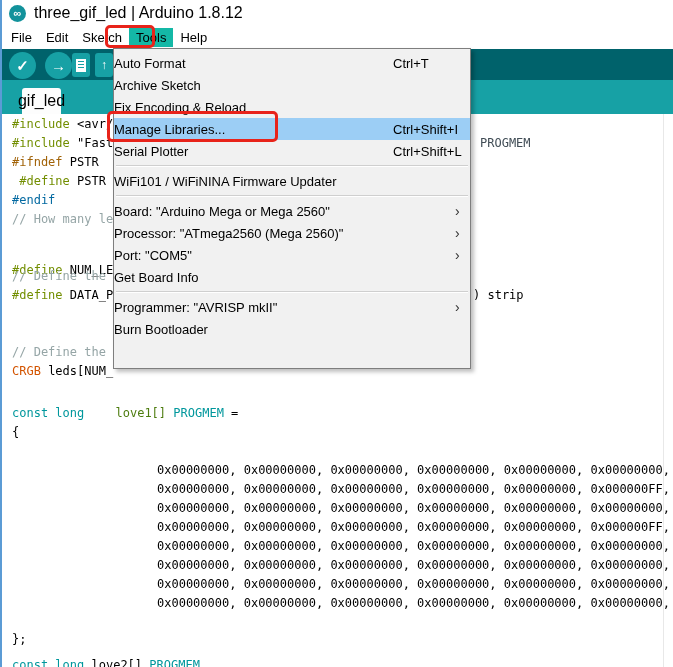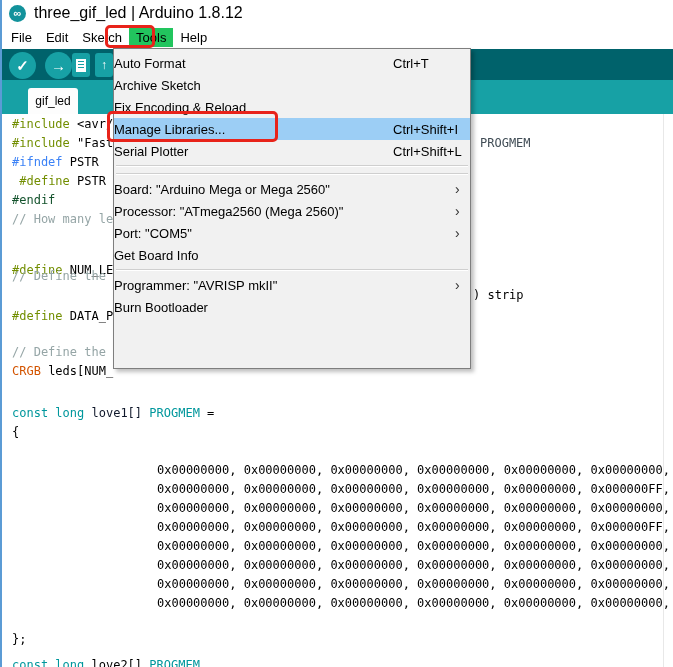--- a/index.html
+++ b/index.html
@@ -14,44 +14,44 @@
   .titlebar { height:26px; display:flex; align-items:center; padding-left:7px; background:#fff; }
   .app-icon {
     width:17px; height:17px; border-radius:50%;
     background:#12929b; color:#fff; font-size:11px; font-weight:bold;
     display:flex; align-items:center; justify-content:center; margin-right:8px;
   }
   .titletext { font-size:16px; color:#000; }
   
   .menubar { height:23px; display:flex; align-items:center; padding-left:2px; background:#fff; position:relative; }
   .menubar-item { font-size:13px; color:#000; padding:2px 7px; }
-  .menubar-item.active { background:#22c55e; }
+  .menubar-item.active { background:#14b8a6; }
   
   .toolbar { height:31px; background:#00626b; position:relative; }
   .tbtn { position:absolute; top:3px; }
   .circle {
     width:27px; height:27px; border-radius:50%; background:#17a1a5;
     color:#fff; display:flex; align-items:center; justify-content:center;
     font-size:15px; font-weight:bold;
   }
   .tile {
     width:18px; height:24px; border-radius:3px; background:#17a1a5; top:4px;
     color:#fff; display:flex; align-items:center; justify-content:center;
     font-size:12px; font-weight:bold;
   }
   .docglyph { width:10px; height:13px; background:#fff; position:relative; }
   .docglyph::after { content:""; position:absolute; left:2px; top:2px; right:2px; bottom:2px;
     background:repeating-linear-gradient(#17a1a5 0 1px, #fff 1px 3px); }
   
   .tabstrip { height:34px; background:#17a1a5; position:relative; }
   .tab {
-    position:absolute; left:26px; top:8px; width:50px; height:26px;
+    position:absolute; left:20px; top:8px; width:39px; height:26px;
     background:#fdfdfd; border-radius:3px 3px 0 0;
     display:flex; align-items:center; justify-content:center;
-    font-size:12px; color:#000;
+    font-size:16px; color:#000;
   }
   
   .editor { position:absolute; left:0; top:114px; right:0; bottom:0; background:#fff; }
   .editor-right-line { position:absolute; top:114px; bottom:0; left:661px; width:1px; background:#e8e8e8; }
   .code-line {
     position:absolute; white-space:pre;
     font-family:"DejaVu Sans Mono","Liberation Mono",monospace;
     font-size:12px; line-height:14px; color:#000;
   }
   
@@ -108,31 +108,31 @@
 </div>
 
 <div class="tabstrip">
   <div class="tab">gif_led</div>
 </div>
 
 <div class="editor" id="editor">
     <div class="code-line" style="left: 10px; top: 3px;"><span style="color: rgb(114, 142, 0);">#include</span><span style="color: rgb(0, 0, 0);"> &lt;avr/</span></div>
     <div class="code-line" style="left: 10px; top: 22px;"><span style="color: rgb(114, 142, 0);">#include</span><span style="color: rgb(0, 0, 0);"> "Fast</span></div>
     <div class="code-line" style="left: 478px; top: 22px;"><span style="color: rgb(65, 77, 86);">PROGMEM</span></div>
-    <div class="code-line" style="left: 10px; top: 41px;"><span style="color: #3b82f6; margin-top: 7px;">#ifndef</span><span style="color: rgb(0, 0, 0);"> PSTR</span></div>
+    <div class="code-line" style="left: 10px; top: 41px;"><span style="color: #a16207; margin-top: 7px;">#ifndef</span><span style="color: rgb(0, 0, 0);"> PSTR</span></div>
     <div class="code-line" style="left: 10px; top: 60px;"><span style="color: rgb(0, 0, 0);"> </span><span style="color: rgb(114, 142, 0);">#define</span><span style="color: rgb(0, 0, 0);"> PSTR</span></div>
-    <div class="code-line" style="left: 10px; top: 79px;"><span style="color: #14532d;">#endif</span></div>
+    <div class="code-line" style="left: 10px; top: 79px;"><span style="color: #0369a1;">#endif</span></div>
     <div class="code-line" style="left: 10px; top: 98px;"><span style="color: rgb(149, 165, 166);">// How many le</span></div>
     <div class="code-line" style="left: 10px; top: 117px; margin-top: 32px;"><span style="color: rgb(114, 142, 0);">#define</span><span style="color: rgb(0, 0, 0);"> NUM_LE</span></div>
     <div class="code-line" style="left: 10px; top: 155px;"><span style="color: rgb(149, 165, 166);">// Define the </span></div>
-    <div class="code-line" style="left: 10px; top: 174px; margin-top: 21px;"><span style="color: rgb(114, 142, 0);">#define</span><span style="color: rgb(0, 0, 0);"> DATA_P</span></div>
+    <div class="code-line" style="left: 10px; top: 174px;"><span style="color: rgb(114, 142, 0);">#define</span><span style="color: rgb(0, 0, 0);"> DATA_P</span></div>
     <div class="code-line" style="left: 471px; top: 174px;"><span style="color: rgb(0, 0, 0); text-align: center;">) strip</span></div>
     <div class="code-line" style="left: 10px; top: 231px;"><span style="color: rgb(149, 165, 166);">// Define the </span></div>
     <div class="code-line" style="left: 10px; top: 250px;"><span style="color: rgb(211, 84, 0);">CRGB</span><span style="color: rgb(0, 0, 0);"> leds[NUM_</span></div>
-    <div class="code-line" style="left: 10px; top: 292px;"><span style="color: rgb(0, 151, 156);">const</span><span style="color: rgb(0, 0, 0);"> </span><span style="color: rgb(0, 151, 156);">long</span><span style="color: #0f172a;"> love1[] </span><span style="color: rgb(0, 151, 156);">PROGMEM</span><span style="color: rgb(0, 0, 0);"> =</span></div>
+    <div class="code-line" style="left: 10px; top: 292px;"><span style="color: rgb(0, 151, 156);">const</span><span style="color: rgb(0, 0, 0);"> </span><span style="color: rgb(0, 151, 156);">long</span><span style="color: #4d7c0f; padding-left: 24px;"> love1[] </span><span style="color: rgb(0, 151, 156);">PROGMEM</span><span style="color: rgb(0, 0, 0);"> =</span></div>
     <div class="code-line" style="left: 10px; top: 311px;"><span style="color: rgb(0, 0, 0);">{</span></div>
     <div class="code-line" style="left: 155px; top: 349px;"><span style="color: rgb(0, 0, 0);">0x00000000, 0x00000000, 0x00000000, 0x00000000, 0x00000000, 0x00000000,</span></div>
     <div class="code-line" style="left: 155px; top: 368px;"><span style="color: rgb(0, 0, 0);">0x00000000, 0x00000000, 0x00000000, 0x00000000, 0x00000000, 0x000000FF,</span></div>
     <div class="code-line" style="left: 155px; top: 387px;"><span style="color: rgb(0, 0, 0);">0x00000000, 0x00000000, 0x00000000, 0x00000000, 0x00000000, 0x00000000,</span></div>
     <div class="code-line" style="left: 155px; top: 406px;"><span style="color: rgb(0, 0, 0);">0x00000000, 0x00000000, 0x00000000, 0x00000000, 0x00000000, 0x000000FF,</span></div>
     <div class="code-line" style="left: 155px; top: 425px;"><span style="color: rgb(0, 0, 0);">0x00000000, 0x00000000, 0x00000000, 0x00000000, 0x00000000, 0x00000000,</span></div>
     <div class="code-line" style="left: 155px; top: 444px;"><span style="color: rgb(0, 0, 0);">0x00000000, 0x00000000, 0x00000000, 0x00000000, 0x00000000, 0x00000000,</span></div>
     <div class="code-line" style="left: 155px; top: 463px;"><span style="color: rgb(0, 0, 0);">0x00000000, 0x00000000, 0x00000000, 0x00000000, 0x00000000, 0x00000000,</span></div>
     <div class="code-line" style="left: 155px; top: 482px;"><span style="color: rgb(0, 0, 0);">0x00000000, 0x00000000, 0x00000000, 0x00000000, 0x00000000, 0x00000000,</span></div>
     <div class="code-line" style="left: 10px; top: 518px;"><span style="color: rgb(0, 0, 0);">};</span></div>
@@ -153,20 +153,23 @@
     </div>
     <div class="menu-item highlight">
       <span>Manage Libraries...</span>
       <span class="shortcut">Ctrl+Shift+I</span>
     </div>
     <div class="menu-item">
       <span>Serial Plotter</span>
       <span class="shortcut">Ctrl+Shift+L</span>
     </div>
     <div class="menu-sep"></div>
+    <div class="menu-item">
+      <span>WiFi101 / WiFiNINA Firmware Updater</span>
+    </div>
     <div class="menu-sep"></div>
     <div class="menu-item">
       <span>Board: "Arduino Mega or Mega 2560"</span>
       <span class="subarrow">›</span>
     </div>
     <div class="menu-item">
       <span>Processor: "ATmega2560 (Mega 2560)"</span>
       <span class="subarrow">›</span>
     </div>
     <div class="menu-item">

